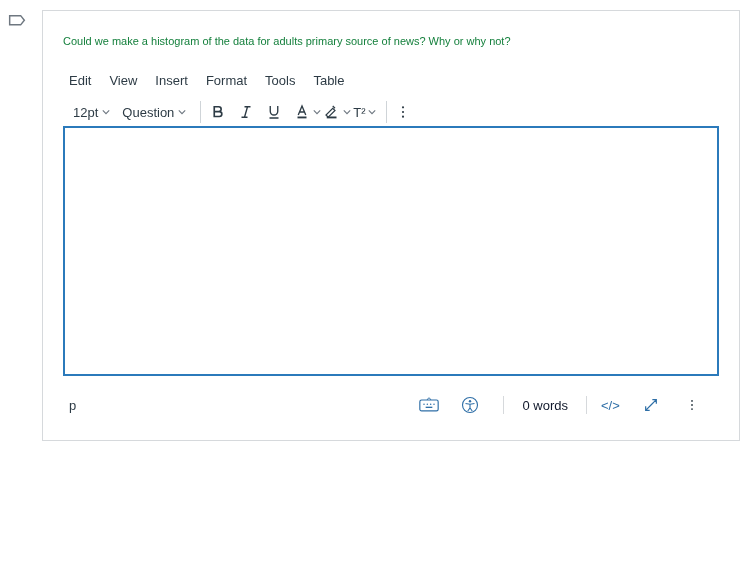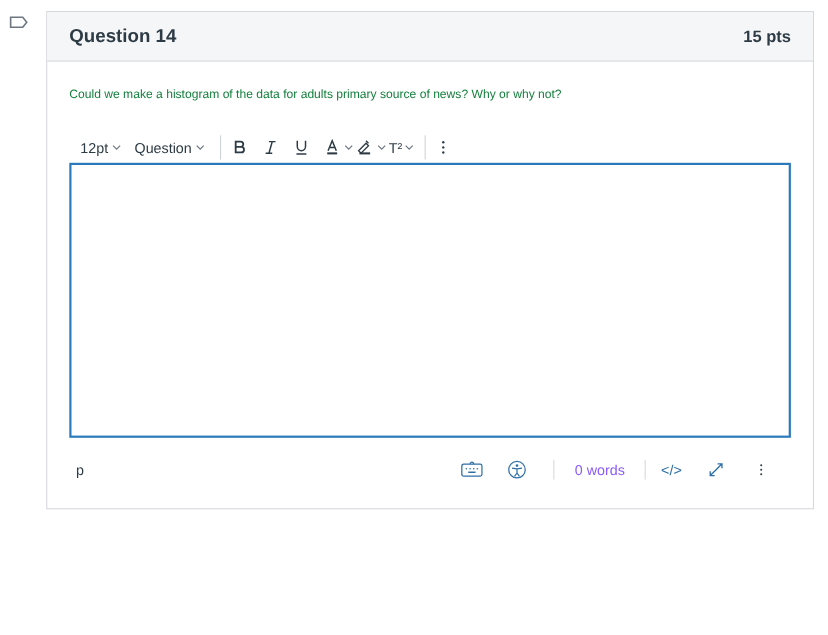--- a/index.html
+++ b/index.html
@@ -19,46 +19,50 @@
   .tbtn { display:inline-flex; align-items:center; gap:4px; height:28px; padding:0 6px; font-size:13px; color:#2d3b45; cursor:default; }
   .chev { width:8px; height:8px; }
   .sep { width:1px; height:22px; background:#cfd4d8; margin:0 8px; }
   .iconbtn { width:28px; height:28px; display:inline-flex; align-items:center; justify-content:flex-start; cursor:default; color:#2d3b45; }
   .iconbtn.withdd { width:auto; padding-right:2px; gap:2px; }
   .editor { border:2px solid #2b7abb; height:250px; background:#fff; margin:0 0 14px 0; }
   .status { display:flex; align-items:center; padding:0 6px; height:30px; }
   .status-left { font-size:13px; color:#2d3b45; }
   .status-right { margin-left:auto; display:flex; align-items:center; gap:14px; }
   .status-right .iconbtn { color:#2f6fa7; }
-  .words { font-size:13px; color:#8b5cf6; padding:0 4px; }
+  .words { font-size:13px; color:#0f172a; padding:0 4px; }
   .thinsep { width:1px; height:18px; background:#d6d9dc; }
   .codetxt { font-size:13px; color:#2f6fa7; font-family:inherit; }
 </style>
 </head>
 <body>
 
 <div class="wrap">
 
   <div class="left-gutter">
     <svg width="22" height="22" viewBox="0 0 24 24" fill="none" stroke="currentColor" stroke-width="1.6">
       <path d="M4 4 H16 L20 9 L16 14 H4 Z"></path>
     </svg>
   </div>
 
   <div class="card">
 
-    <div class="header">
-      <div class="header-title">Question 14</div>
-      <div class="header-pts">15 pts</div>
-    </div>
 
     <div class="body">
 
       <div class="prompt">Could we make a histogram of the data for adults primary source of news? Why or why not?</div>
 
+      <div class="menubar">
+        <span>Edit</span>
+        <span>View</span>
+        <span>Insert</span>
+        <span>Format</span>
+        <span>Tools</span>
+        <span>Table</span>
+      </div>
 
       <div class="toolbar">
 
         <div class="tbtn">
           <span>12pt</span>
           <svg class="chev" viewBox="0 0 10 10">
               <path d="M1 3 L5 7 L9 3" fill="none" stroke="#6e7780" stroke-width="1.4"></path>
             </svg>
         </div>
 

